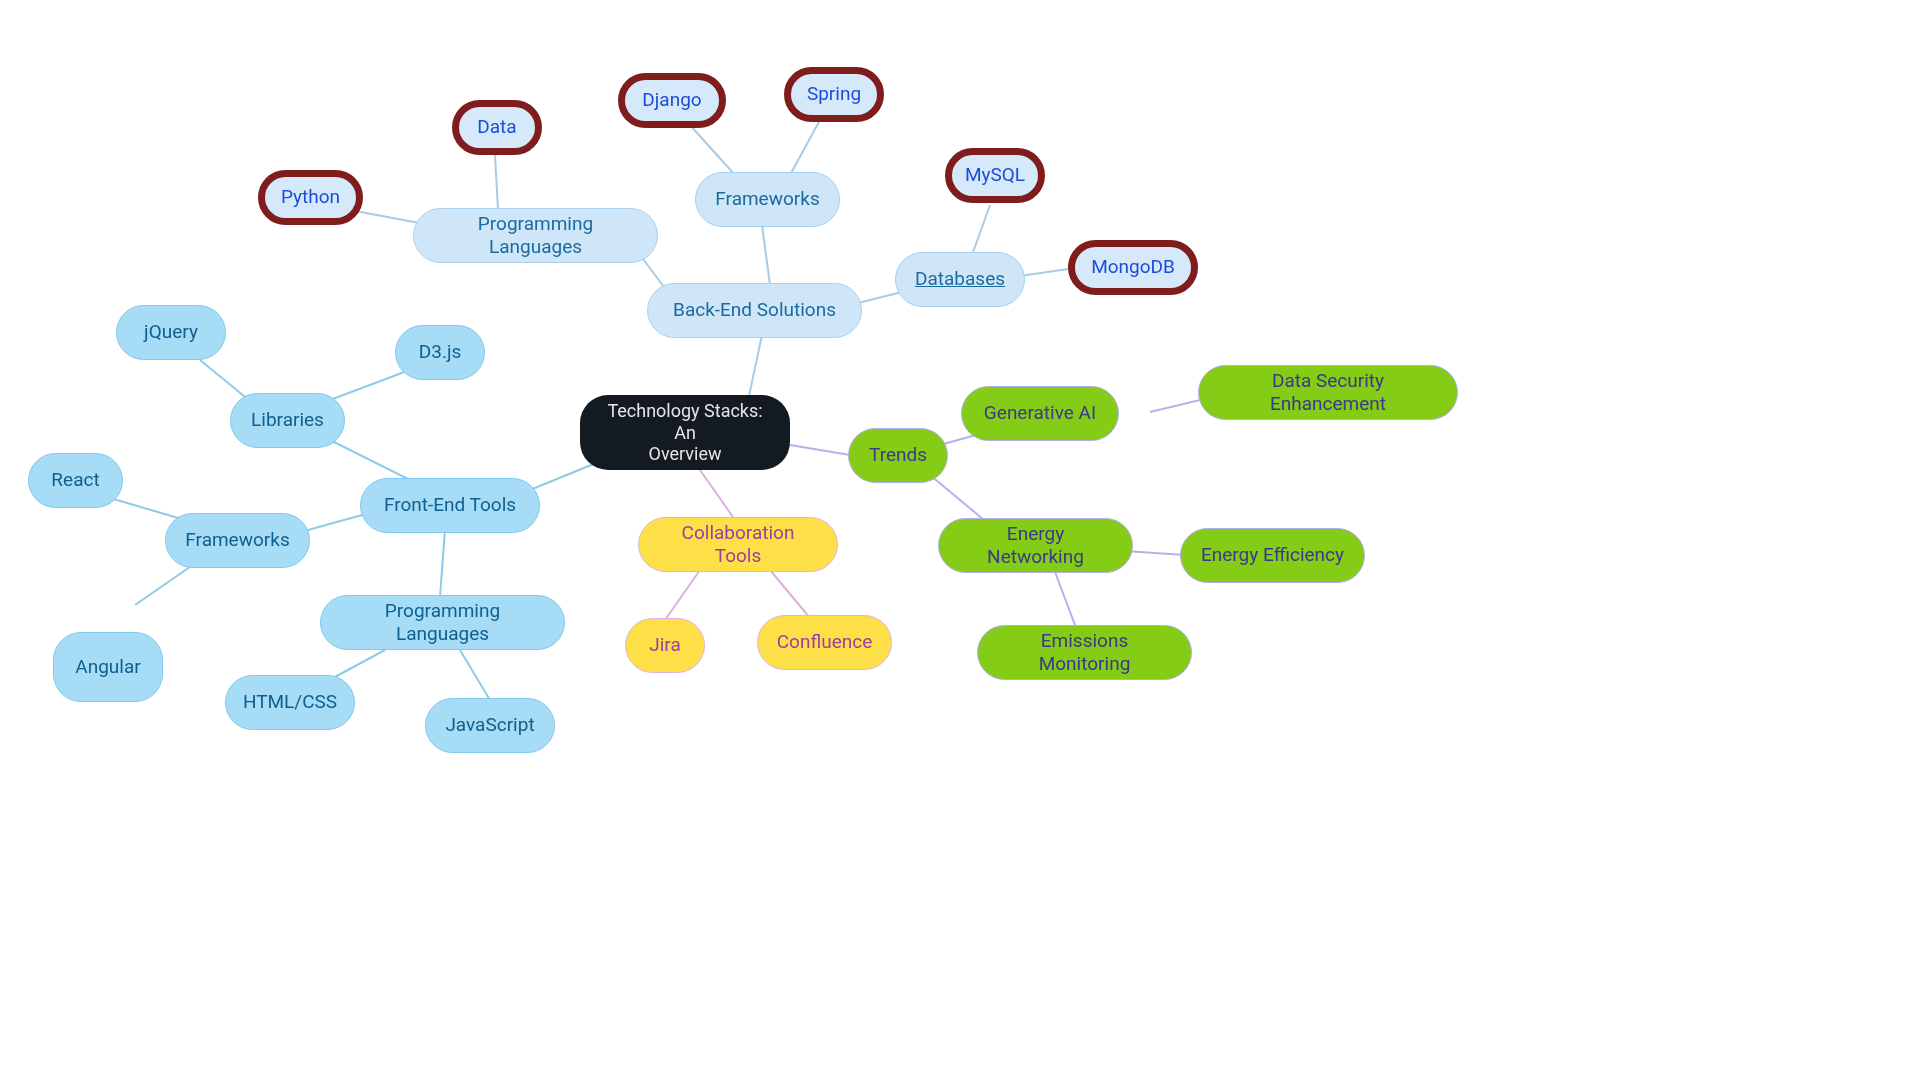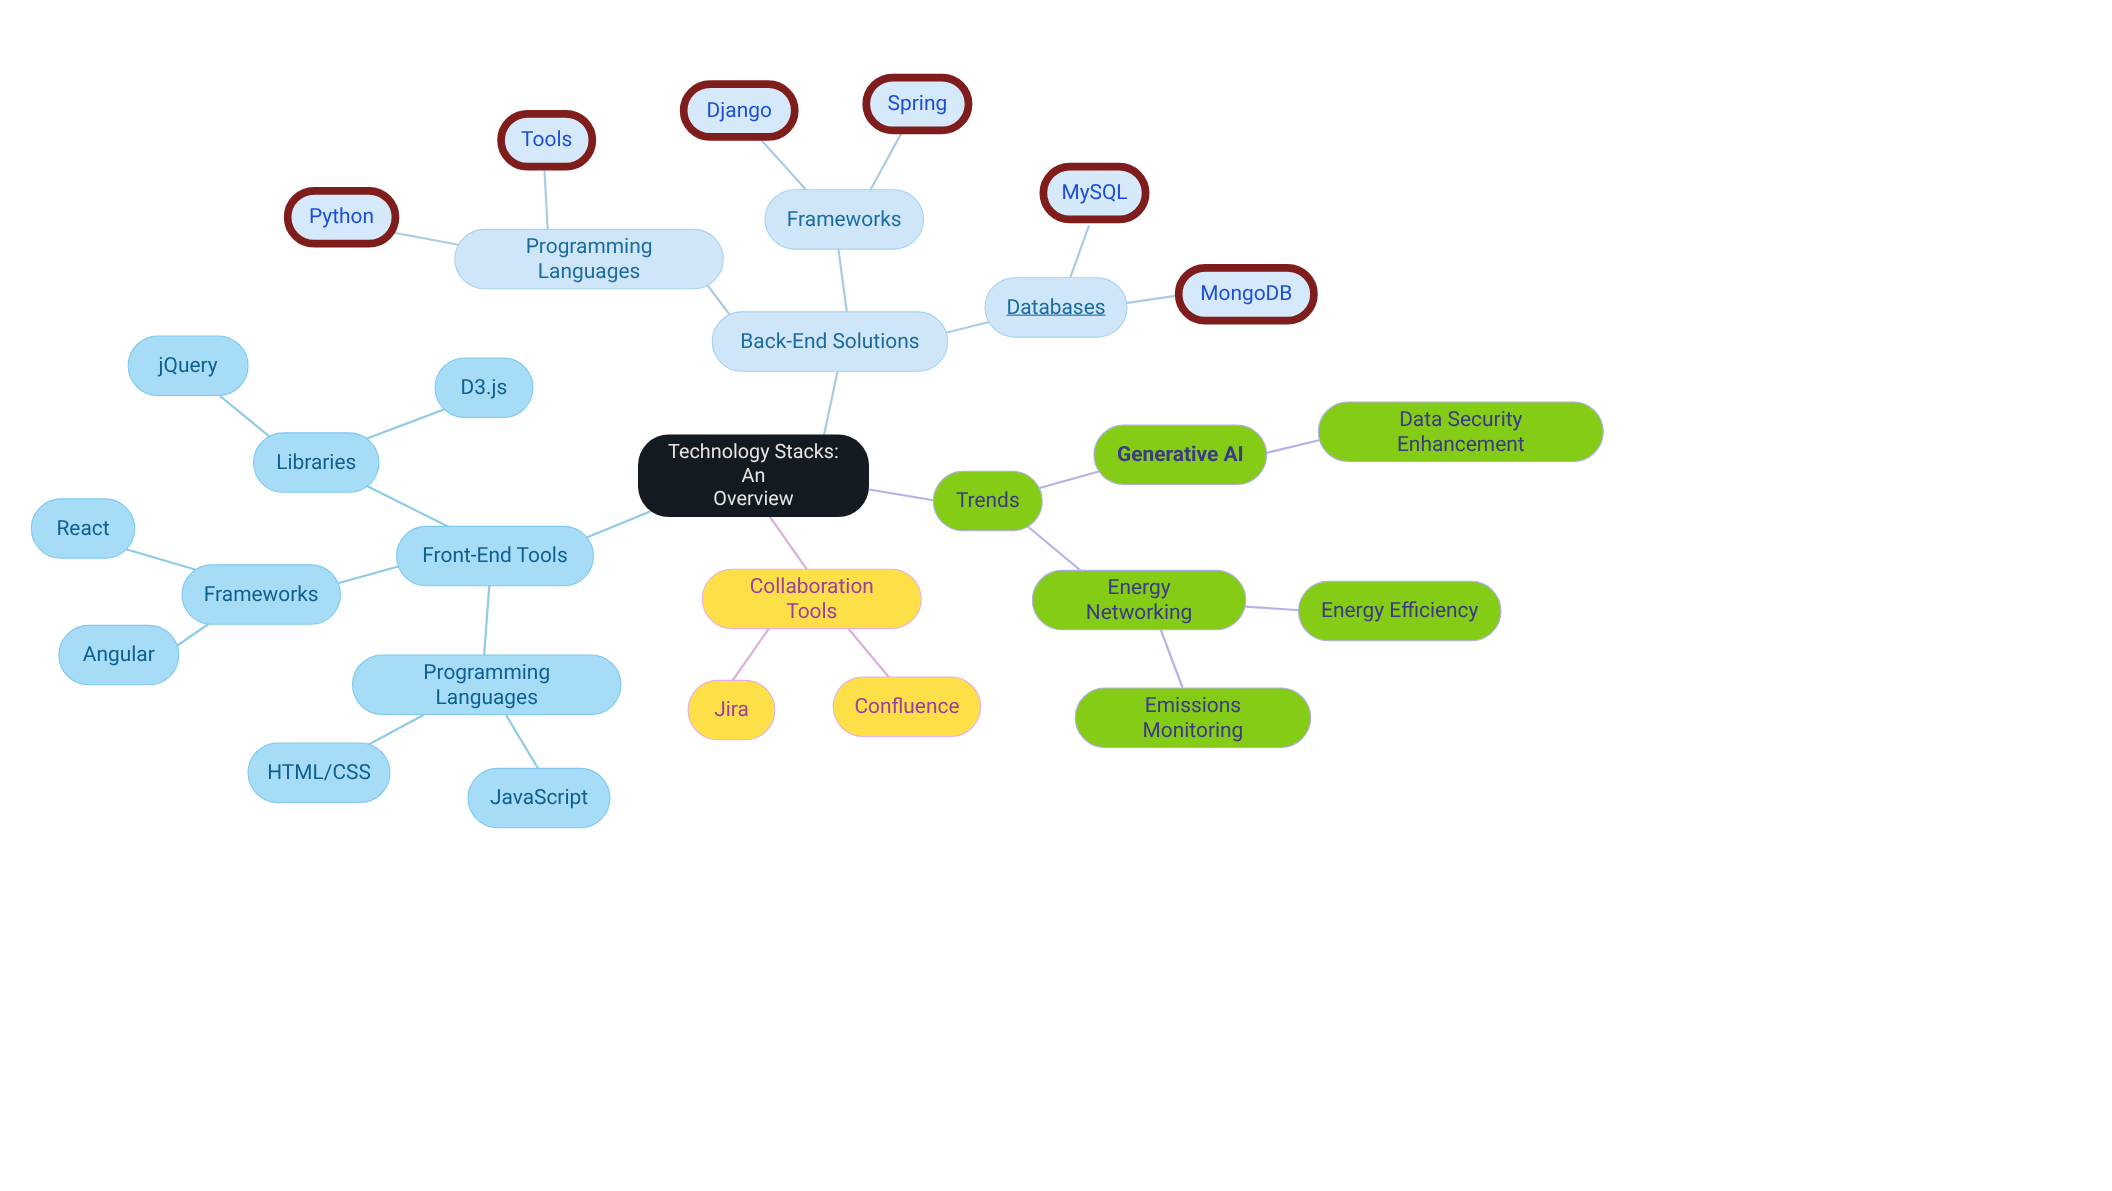--- a/index.html
+++ b/index.html
@@ -113,51 +113,51 @@
     <line class="e-purple" x1="1110" y1="550" x2="1185" y2="555"></line>
     <line class="e-purple" x1="1055" y1="572" x2="1075" y2="625"></line>
   </svg>
 
   <div class="node root" style="left:580px; top:395px; width:210px; height:75px;">Technology Stacks: An
 Overview</div>
 
   <div class="node blue-mid" style="left:647px; top:283px; width:215px; height:55px;">Back-End Solutions</div>
 
   <div class="node blue-mid" style="left:413px; top:208px; width:245px; height:55px;">Programming Languages</div>
-  <div class="node blue-light" style="left:452px; top:100px; width:90px; height:55px;">Tools</div>
+  <div class="node blue-light" style="left:452px; top:100px; width:90px; height:55px;">Data</div>
   <div class="node blue-light" style="left:258px; top:170px; width:105px; height:55px;">Python</div>
 
   <div class="node blue-mid" style="left:695px; top:172px; width:145px; height:55px;">Frameworks</div>
   <div class="node blue-light" style="left:618px; top:73px; width:108px; height:55px;">Django</div>
   <div class="node blue-light" style="left:784px; top:67px; width:100px; height:55px;">Spring</div>
 
   <div class="node blue-mid" style="left:895px; top:252px; width:130px; height:55px;text-decoration:underline;">Databases</div>
   <div class="node blue-light" style="left:945px; top:148px; width:100px; height:55px;">MySQL</div>
   <div class="node blue-light" style="left:1068px; top:240px; width:130px; height:55px;">MongoDB</div>
 
   <div class="node cyan" style="left:360px; top:478px; width:180px; height:55px;">Front-End Tools</div>
 
   <div class="node cyan" style="left:230px; top:393px; width:115px; height:55px;">Libraries</div>
   <div class="node cyan" style="left:116px; top:305px; width:110px; height:55px;">jQuery</div>
   <div class="node cyan" style="left:395px; top:325px; width:90px; height:55px;">D3.js</div>
 
   <div class="node cyan" style="left:165px; top:513px; width:145px; height:55px;">Frameworks</div>
   <div class="node cyan" style="left:28px; top:453px; width:95px; height:55px;">React</div>
-  <div class="node cyan" style="left:53px; top:568px; width:110px; height:55px;">Angular</div>
+  <div class="node cyan" style="left:53px; top:632px; width:110px; height:70px;">Angular</div>
 
   <div class="node cyan" style="left:320px; top:595px; width:245px; height:55px;">Programming Languages</div>
   <div class="node cyan" style="left:225px; top:675px; width:130px; height:55px;">HTML/CSS</div>
   <div class="node cyan" style="left:425px; top:698px; width:130px; height:55px;">JavaScript</div>
 
   <div class="node pink" style="left:638px; top:517px; width:200px; height:55px;">Collaboration Tools</div>
   <div class="node pink" style="left:625px; top:618px; width:80px; height:55px;">Jira</div>
   <div class="node pink" style="left:757px; top:615px; width:135px; height:55px;">Confluence</div>
 
   <div class="node purple" style="left:848px; top:428px; width:100px; height:55px;">Trends</div>
 
-  <div class="node purple" style="left:994px; top:386px; width:158px; height:55px;font-weight:bold;">Generative AI</div>
+  <div class="node purple" style="left:961px; top:386px; width:158px; height:55px;">Generative AI</div>
   <div class="node purple" style="left:1198px; top:365px; width:260px; height:55px;">Data Security Enhancement</div>
 
   <div class="node purple" style="left:938px; top:518px; width:195px; height:55px;">Energy Networking</div>
   <div class="node purple" style="left:1180px; top:528px; width:185px; height:55px;">Energy Efficiency</div>
   <div class="node purple" style="left:977px; top:625px; width:215px; height:55px;">Emissions Monitoring</div>
 
 </div>
 
 </body></html>

